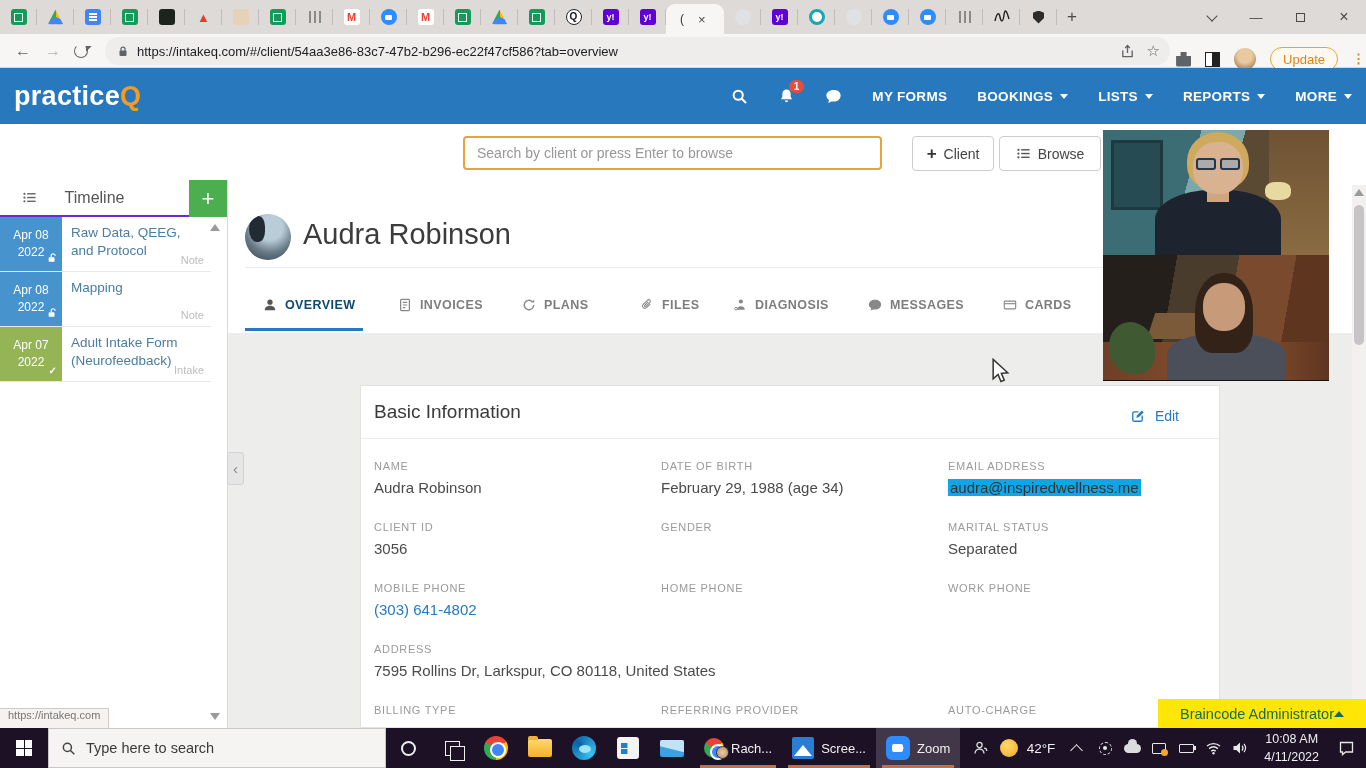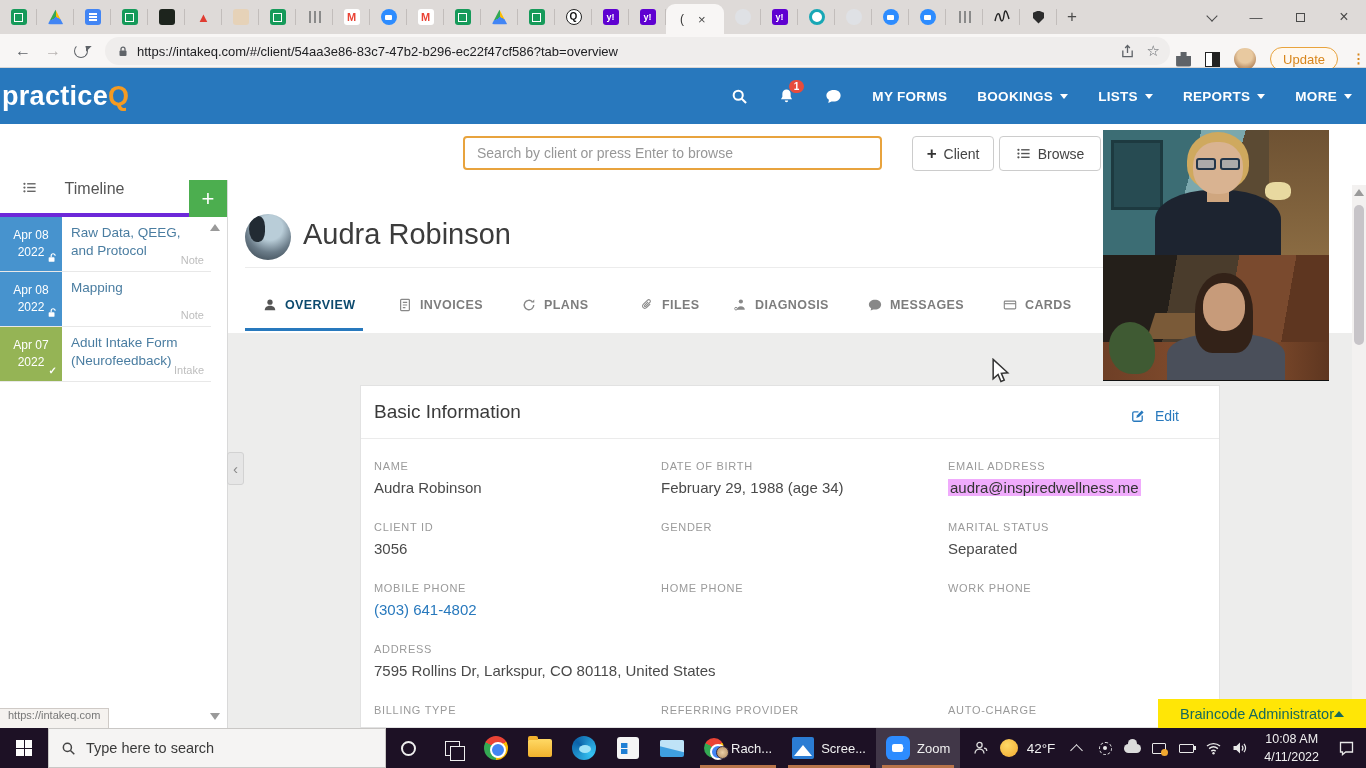--- a/index.html
+++ b/index.html
@@ -50,40 +50,40 @@
   .star{font-size:15px;color:#5f6368}
   .tb-right{position:absolute;right:8px;top:8px;height:34px;display:flex;align-items:center;gap:14px}
   .puzzle{width:15px;height:15px;background:#5f6368;border-radius:2px;clip-path:polygon(0 30%,30% 30%,30% 0,70% 0,70% 30%,100% 30%,100% 100%,0 100%)}
   .bwsq{width:15px;height:15px;border:1.5px solid #222;background:linear-gradient(90deg,#fff 50%,#222 50%)}
   .avatar-s{width:22px;height:22px;border-radius:50%;background:radial-gradient(circle at 50% 35%,#e8c9a0 0 40%,#b5875e 75%,#8a6648)}
   .updatebtn{height:24px;border:1px solid #e8a33d;border-radius:12px;color:#d8861c;font-size:13px;display:flex;align-items:center;padding:0 12px;background:#fff8ef;cursor:pointer}
   .kebab{color:#d8861c;font-size:13px;font-weight:bold;letter-spacing:0;line-height:4px;width:6px;text-align:center;cursor:pointer}
 
   
   .pqnav{position:absolute;left:0;top:68px;width:1366px;height:56px;background:#2878bd;display:flex;align-items:center}
-  .pqlogo{margin-left:2px;font-size:27px;font-weight:bold;color:#fff;letter-spacing:.3px;cursor:pointer}
+  .pqlogo{margin-left:14px;font-size:27px;font-weight:bold;color:#fff;letter-spacing:.3px;cursor:pointer}
   .pqlogo .q{color:#f59b22}
   .pqright{position:absolute;right:14px;top:0;height:56px;display:flex;align-items:center;gap:30px}
   .pqitem{color:#fff;font-size:13.5px;font-weight:bold;letter-spacing:.3px;display:flex;align-items:center;cursor:pointer}
   .caret{width:0;height:0;border-left:4px solid transparent;border-right:4px solid transparent;border-top:5px solid #fff;margin-left:7px}
   .pqic{position:relative;display:flex;align-items:center;cursor:pointer}
   .npbadge{position:absolute;top:-8px;right:-9px;background:#e74c3c;color:#fff;font-size:10px;border-radius:8px;padding:1px 5px;font-weight:bold}
 
   
   .searchrow{position:absolute;left:0;top:124px;width:1366px;height:56px;background:#fff}
   .clientsearch{position:absolute;left:463px;top:12px;width:419px;height:34px;border:2px solid #e8a33d;border-radius:4px;font-size:14px;padding:0 12px;color:#444;outline:none;font-family:"Liberation Sans",sans-serif}
   .clientsearch::placeholder{color:#979797}
   .btn{position:absolute;top:12px;height:35px;background:#fff;border:1px solid #ccc;border-radius:4px;display:flex;align-items:center;justify-content:center;gap:7px;font-size:14px;color:#444;cursor:pointer}
   .btn-client{left:912px;width:82px}
   .btn-browse{left:999px;width:102px}
   .plus-ic{font-size:17px;font-weight:bold;color:#333;line-height:1}
 
   
   .tlpanel{position:absolute;left:0;top:180px;width:228px;height:548px;background:#fff;border-right:1px solid #d9d9d9}
-  .tlhead{position:relative;height:37px;border-bottom:4px solid #6d28d9;display:flex;}
+  .tlhead{position:relative;height:37px;border-bottom:2px solid #6d28d9;display:flex;align-items:center}
   .tlmenu{margin-left:22px;cursor:pointer;display:flex}
   .tltitle{position:absolute;left:0;right:38px;text-align:center;font-size:16px;color:#555}
   .tladd{position:absolute;right:0;top:0;width:38px;height:37px;background:#4cae4f;color:#fff;font-size:22px;display:flex;align-items:center;justify-content:center;cursor:pointer}
   .tlentry{position:relative;height:55px;border-bottom:1px solid #e8e8e8;display:flex;width:211px;cursor:pointer}
   .tldate{width:62px;display:flex;flex-direction:column;align-items:center;justify-content:center;color:#fff;font-size:12px;line-height:1.45;position:relative;flex:none}
   .tldate.blue{background:#4793ce}
   .tldate.green{background:#95b455}
   .tlicon{position:absolute;right:5px;bottom:3px}
   .tlbody{flex:1;padding:7px 8px 4px 9px;font-size:13.5px;color:#4a7da1;line-height:1.3}
   .tltype{position:absolute;right:7px;bottom:5px;font-size:11px;color:#bdbdbd}
@@ -104,21 +104,21 @@
   
   .graybg{position:absolute;left:228px;top:333px;width:1124px;height:395px;background:#ededec}
   .card{position:absolute;left:360px;top:385px;width:860px;height:343px;background:#fff;border:1px solid #e2e2e2;overflow:hidden}
   .cardtitle{position:absolute;left:13px;top:15px;font-size:19px;color:#3a3a3a}
   .editlink{position:absolute;right:40px;top:22px;display:flex;align-items:center;gap:10px;color:#2879bd;font-size:14px;cursor:pointer}
   .carddiv{position:absolute;left:0;top:52px;width:100%;height:1px;background:#ebebeb}
   .f{position:absolute;width:272px}
   .fl{font-size:11px;color:#9a9a9a;letter-spacing:.7px;margin-bottom:7px}
   .fvl{font-size:15px;color:#4a4a4a}
   .fvl.link{color:#2879bd;cursor:pointer}
-  .fvl .hl{background:#f0abfc;color:#333;padding:0 2px}
+  .fvl .hl{background:#0ea5e9;color:#333;padding:0 2px}
   .c1{left:13px}.c2{left:300px}.c3{left:587px}
   .r1{top:74px}.r2{top:135px}.r3{top:196px}.r4{top:257px}.r5{top:318px}
   .wide{width:560px}
 
   
   .videos{position:absolute;left:1103px;top:130px;width:226px;height:251px;z-index:50;background:#111}
   .vid{position:relative;width:226px;height:125px;overflow:hidden}
   .vid1{background:linear-gradient(105deg,#3c6d74 0 38%,#7ba8ad 38% 55%,#5b4a33 55% 72%,#8a6b42 72% 100%)}
   .vid1 .win{position:absolute;left:8px;top:10px;width:52px;height:70px;background:#274b52;border:3px solid #1d3a40}
   .vid1 .cab{position:absolute;right:0;top:0;width:60px;height:125px;background:linear-gradient(#6e5233,#8a6b42)}

